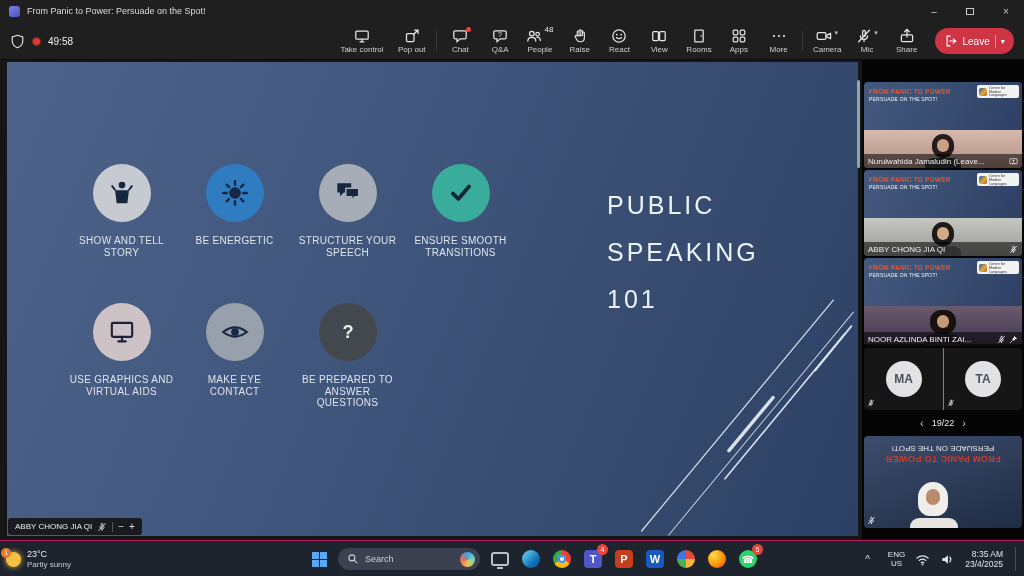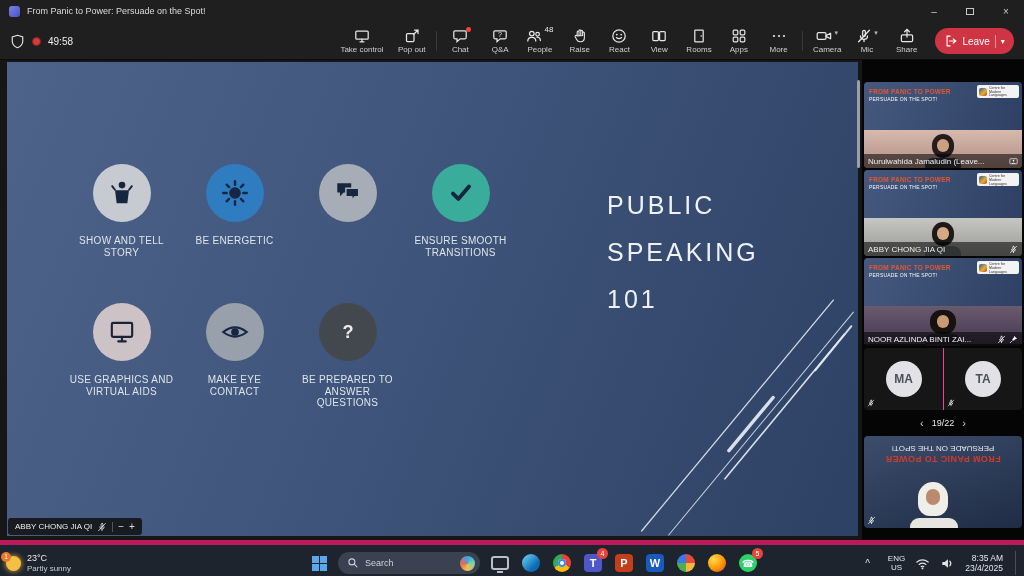--- a/index.html
+++ b/index.html
@@ -76,21 +76,21 @@
   .tile5{background:linear-gradient(160deg,#3c4d6c,#1f2c44);}
   .flip-text{position:absolute;left:10px;right:10px;top:8px;transform:rotate(180deg);text-align:center;}
   .flip-title{font-size:9px;font-weight:bold;color:#cf3b2b;letter-spacing:.4px;}
   .flip-sub{font-size:8px;color:#e8ebf1;margin-top:1px;}
   .hijab-person{position:absolute;left:44px;bottom:0;width:52px;height:46px;}
   .hijab{position:absolute;left:10px;top:0;width:30px;height:34px;border-radius:15px 15px 12px 12px;background:#efeee9;}
   .hijab-face{position:absolute;left:18px;top:7px;width:14px;height:16px;border-radius:7px;background:#b98a6b;}
   .hijab-body{position:absolute;left:2px;bottom:-8px;width:48px;height:18px;border-radius:9px;background:#e7e5df;}
 
   
-  .taskbar{position:absolute;top:540px;left:0;width:1024px;height:36px;background:#1d242e;border-top:5px solid #be185d;}
+  .taskbar{position:absolute;top:540px;left:0;width:1024px;height:36px;background:#1d242e;border-top:1px solid #be185d;}
   .weather{position:absolute;left:6px;top:0;height:36px;display:flex;align-items:center;gap:6px;color:#e8ecf1;}
   .sun{position:relative;width:15px;height:15px;border-radius:50%;background:#f4c043;box-shadow:0 0 5px 1px rgba(244,192,67,.65);}
   .weather-badge{position:absolute;top:-4px;left:-5px;width:10px;height:10px;border-radius:50%;background:#e8772a;color:#fff;font-size:6.5px;display:flex;align-items:center;justify-content:center;}
   .w-temp{font-size:9px;line-height:11px;}
   .w-cond{font-size:8px;line-height:9px;color:#c3cad3;}
   .start{position:absolute;left:308px;top:7px;width:22px;height:22px;display:flex;align-items:center;justify-content:center;border-radius:4px;}
   .winlogo{display:grid;grid-template-columns:7px 7px;grid-template-rows:7px 7px;gap:1px;}
   .winlogo span{background:#5aa9f0;}
   .search-pill{position:absolute;left:338px;top:7px;width:142px;height:22px;border-radius:11px;background:#3a4150;display:flex;align-items:center;gap:6px;padding:0 5px 0 9px;color:#ccd2d9;font-size:9px;}
   .bing-ball{margin-left:auto;width:15px;height:15px;border-radius:50%;background:conic-gradient(#3ca3e8,#7bd4a8,#f2c14e,#e46a5a,#3ca3e8);}
@@ -364,20 +364,21 @@
           </div>
           <div class="tip-label">BE ENERGETIC</div>
         </div>
         <div class="tip">
           <div class="tip-circle c3">
             <svg width="30" height="30" viewBox="0 0 28 28">
                 <path d="M4 5 H17 V13.5 H10 L6.5 17 V13.5 H4 Z" fill="#17263f"></path>
                 <path d="M12 9.5 H24 V17.5 H20.5 L17.5 20.5 V17.5 H12 Z" fill="#17263f" stroke="#a6adb6" stroke-width="1.4"></path>
               </svg>
           </div>
+          <div class="tip-label">STRUCTURE YOUR SPEECH</div>
         </div>
         <div class="tip">
           <div class="tip-circle c4">
             <svg width="30" height="30" viewBox="0 0 28 28">
                 <path d="M6.5 14.5 L11.5 19.5 L21.5 8" stroke="#14263e" stroke-width="3.6" fill="none" stroke-linecap="round" stroke-linejoin="round"></path>
               </svg>
           </div>
           <div class="tip-label">ENSURE SMOOTH TRANSITIONS</div>
         </div>
         <div class="tip">

